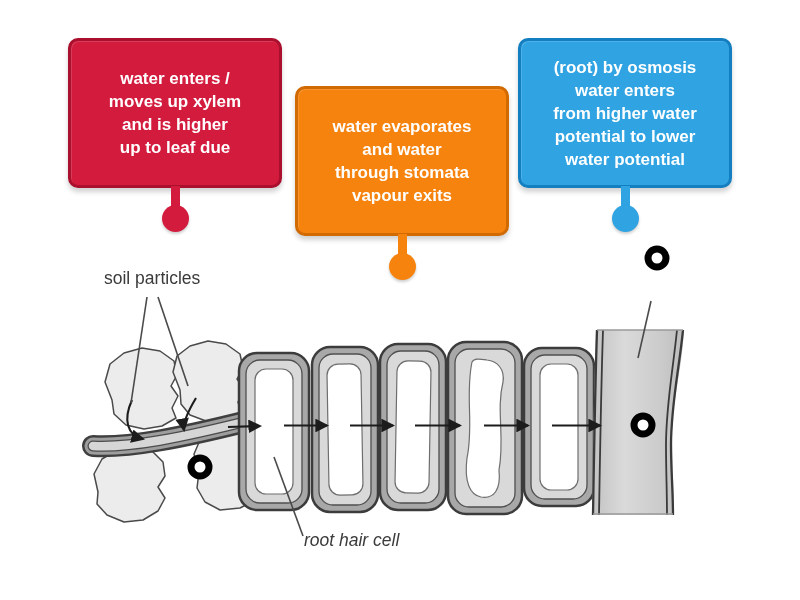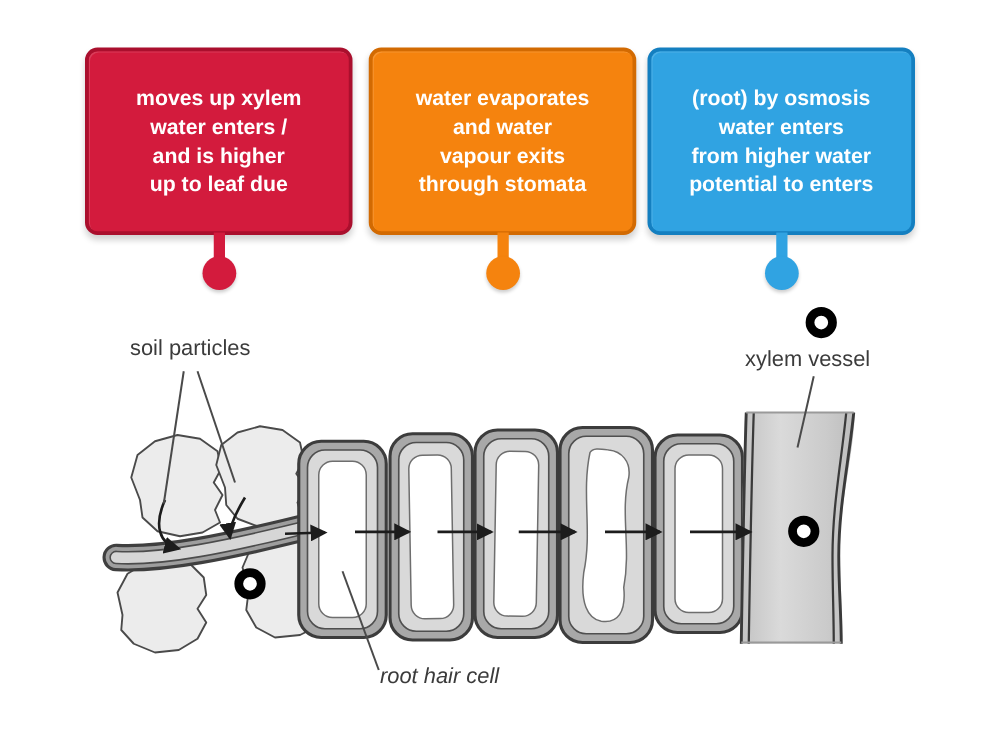--- a/index.html
+++ b/index.html
@@ -129,55 +129,55 @@
     </g>
 
     <g>
       <circle class="drop-ring" cx="200" cy="467" r="9" fill="#ffffff" stroke="#000000" stroke-width="7"></circle>
       <circle class="drop-ring" cx="643" cy="425" r="9" fill="#ffffff" stroke="#000000" stroke-width="7"></circle>
       <circle class="drop-ring" cx="657" cy="258" r="9" fill="#ffffff" stroke="#000000" stroke-width="7"></circle>
     </g>
   </svg>
 
   <span class="diagram-label" style="left:104px;top:268px;">soil particles</span>
-  <span class="diagram-label" style="left:596px;top:277px;">xylem vessel</span>
   <span class="diagram-label" style="left:304px;top:530px;font-style:italic;">root hair cell</span>
 
   <div class="card-wrap" style="left: 68px; --c: #d31b3d; --cd: #aa0f2d;">
     <div class="card">
       <div class="card-text">
+        <div>water enters /</div>
         <div>moves up xylem</div>
-        <div>water enters /</div>
         <div>and is higher</div>
         <div>up to leaf due</div>
       </div>
     </div>
     <div class="pin-stem"></div>
     <div class="pin-head"></div>
   </div>
 
-  <div class="card-wrap" style="left: 295px; --c: #f5830e; --cd: #d26a02;">
+  <div class="card-wrap" style="left: 295px; margin-top: 48px; --c: #f5830e; --cd: #d26a02;">
     <div class="card">
       <div class="card-text">
         <div>water evaporates</div>
         <div>and water</div>
+        <div>through stomata</div>
         <div>vapour exits</div>
-        <div>through stomata</div>
       </div>
     </div>
     <div class="pin-stem"></div>
     <div class="pin-head"></div>
   </div>
 
   <div class="card-wrap" style="left: 518px; --c: #30a3e2; --cd: #147fc0;">
     <div class="card">
       <div class="card-text">
         <div>(root) by osmosis</div>
         <div>water enters</div>
         <div>from higher water</div>
-        <div>potential to enters</div>
+        <div>potential to lower</div>
+        <div>water potential</div>
       </div>
     </div>
     <div class="pin-stem"></div>
     <div class="pin-head"></div>
   </div>
 
 </div>
 
 </body></html>

